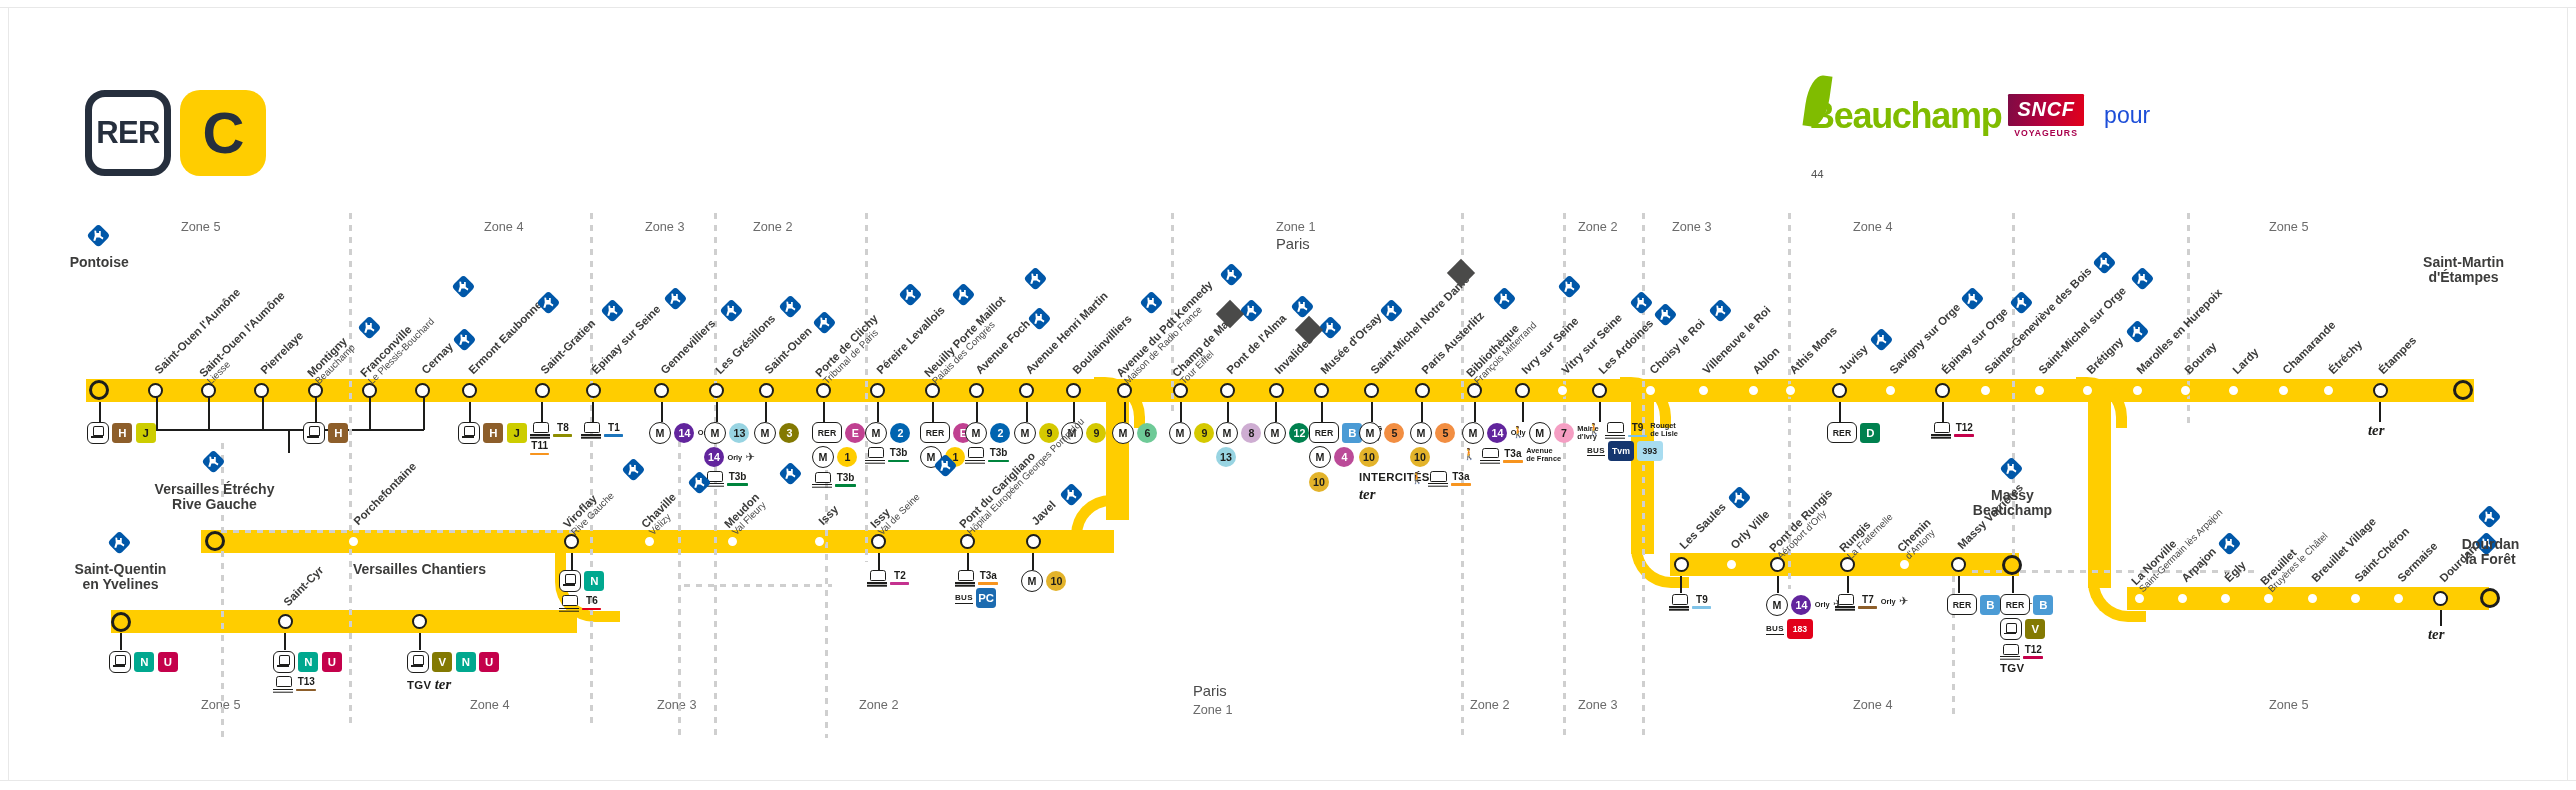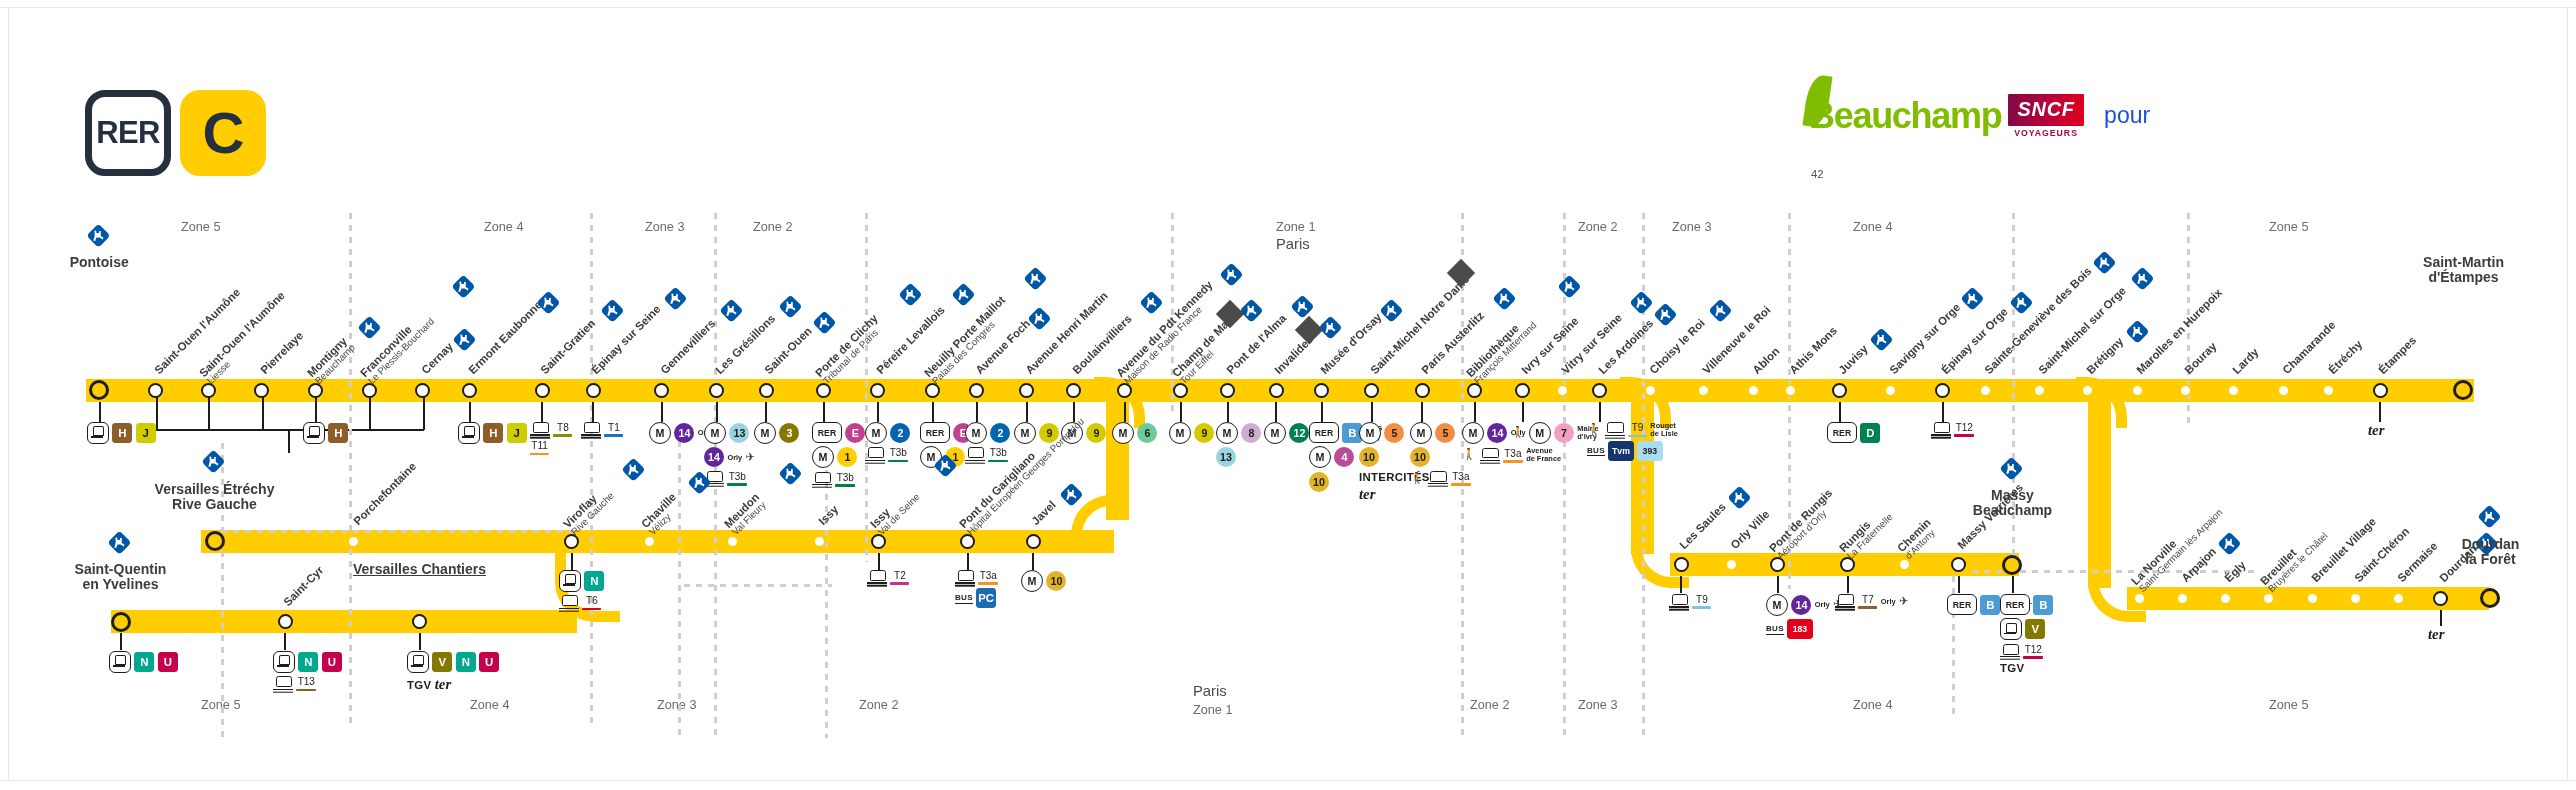--- a/index.html
+++ b/index.html
@@ -86,21 +86,21 @@
         font-weight:bold;color:#fff;box-sizing:border-box;}
   .metro-m{width:20px;height:20px;border:1.7px solid #1d1d1b;border-radius:50%;
            background:#fff;color:#1d1d1b;font-size:10.7px;font-weight:bold;
            display:inline-flex;align-items:center;justify-content:center;}
   .rer-m{width:28px;height:19px;border:1.7px solid #1d1d1b;border-radius:6px;
          background:#fff;color:#1d1d1b;font-size:8.7px;font-weight:bold;
          display:inline-flex;align-items:center;justify-content:center;}
   .circ{width:20px;height:20px;border-radius:50%;font-size:10.7px;}
   .sq{width:20px;height:20px;border-radius:3.4px;font-size:11.4px;}
   .tram{display:inline-flex;flex-direction:column;align-items:center;gap:1.3px;}
-  .tram-label{font-size:10px;font-weight:normal;color:#1d1d1b;padding:0 1.3px;}
+  .tram-label{font-size:10px;font-weight:bold;color:#1d1d1b;padding:0 1.3px;}
   .tram-bar{height:2.7px;width:100%;min-width:19px;border-radius:0.7px;}
   .tram-ico{width:20px;height:14.8px;position:relative;}
   .tram-ico::before{content:"";position:absolute;left:2.7px;top:0;width:14.8px;height:8.7px;
                     border:1.3px solid #1d1d1b;border-radius:2.7px 2.7px 1.3px 1.3px;background:#fff;}
   .tram-ico::after{content:"";position:absolute;left:0;bottom:1.3px;width:20px;height:1.3px;
                    background:#1d1d1b;box-shadow:0 2.7px 0 0 #1d1d1b;}
   .bus-ico{font-size:8px;font-weight:bold;color:#1d1d1b;border-bottom:1.7px solid #1d1d1b;
            padding-bottom:0.7px;letter-spacing:0.3px;}
   .train-ico{width:20px;height:20px;border:1.7px solid #1d1d1b;border-radius:6px;
              background:#fff;position:relative;display:inline-block;}
@@ -152,21 +152,21 @@
     <div class="transilien">
       <div class="leaf"></div>
       <div class="transilien-txt">Beauchamp</div>
       <div class="sncf">
         <div class="sncf-box">SNCF</div>
         <div class="sncf-sub">VOYAGEURS</div>
       </div>
     </div>
     <div class="pour">pour</div>
   </div>
-  <div class="t25">42</div>
+  <div class="t25">44</div>
 
   <div class="track track-h" style="left:86px;top:379px;width:2388px;"></div>
 
   <div class="track track-h" style="left:201px;top:530px;width:892px;"></div>
 
   <div class="track track-h" style="left:111px;top:610px;width:402px;"></div>
 
   <div class="track track-h" style="left:496px;top:610px;width:81px;"></div>
   <div class="curve" style="left:555px;top:530px;width:54px;height:81px;border-right:0;border-top:0;border-bottom-left-radius:40px;"></div>
 
@@ -726,21 +726,21 @@
           <span class="cxrow">
             <span class="tram-ico"></span>
             <span class="tram">
               <span class="tram-label">T13</span>
               <span class="tram-bar" style="background: rgb(141, 94, 42);"></span>
             </span>
           </span>
         </div>
       </div>
       <div class="stn stn-open" title="Versailles Chantiers" style="left: 412px; top: 614px;"></div>
-      <div class="lbl term" style="left: 319px; width: 201px; top: 562px; text-decoration: underline;"><span>Versailles Chantiers</span></div>
+      <div class="lbl term" style="left: 319px; width: 201px; top: 562px;"><span>Versailles Chantiers</span></div>
       <div class="stem" style="left: 419px; top: 633px; height: 17.4px;"></div>
       <div class="cx" style="left: 407px; top: 651px;">
         <div class="cxrow">
           <span class="train-ico"></span>
           <span class="pill sq" style="background: rgb(131, 121, 2); color: rgb(255, 255, 255);">V</span>
           <span class="pill sq" style="background: rgb(0, 168, 143); color: rgb(255, 255, 255);">N</span>
           <span class="pill sq" style="background: rgb(196, 1, 75); color: rgb(255, 255, 255);">U</span>
         </div>
         <div class="cxrow">
           <span class="plain">TGV</span>

